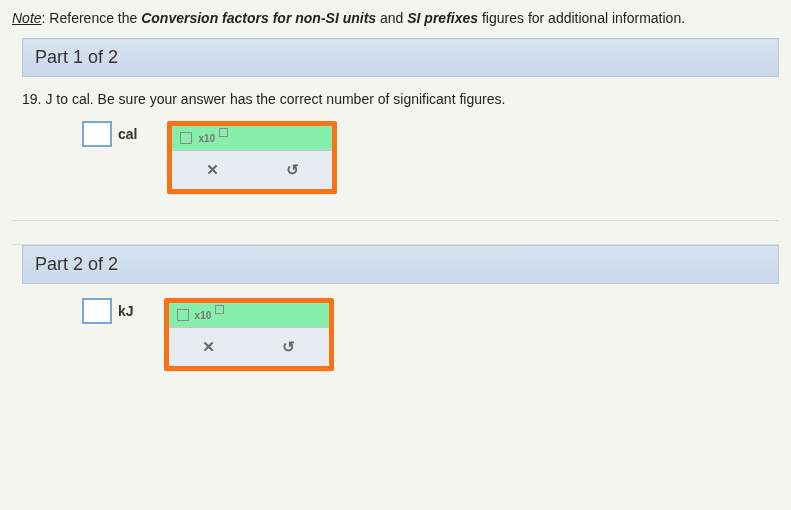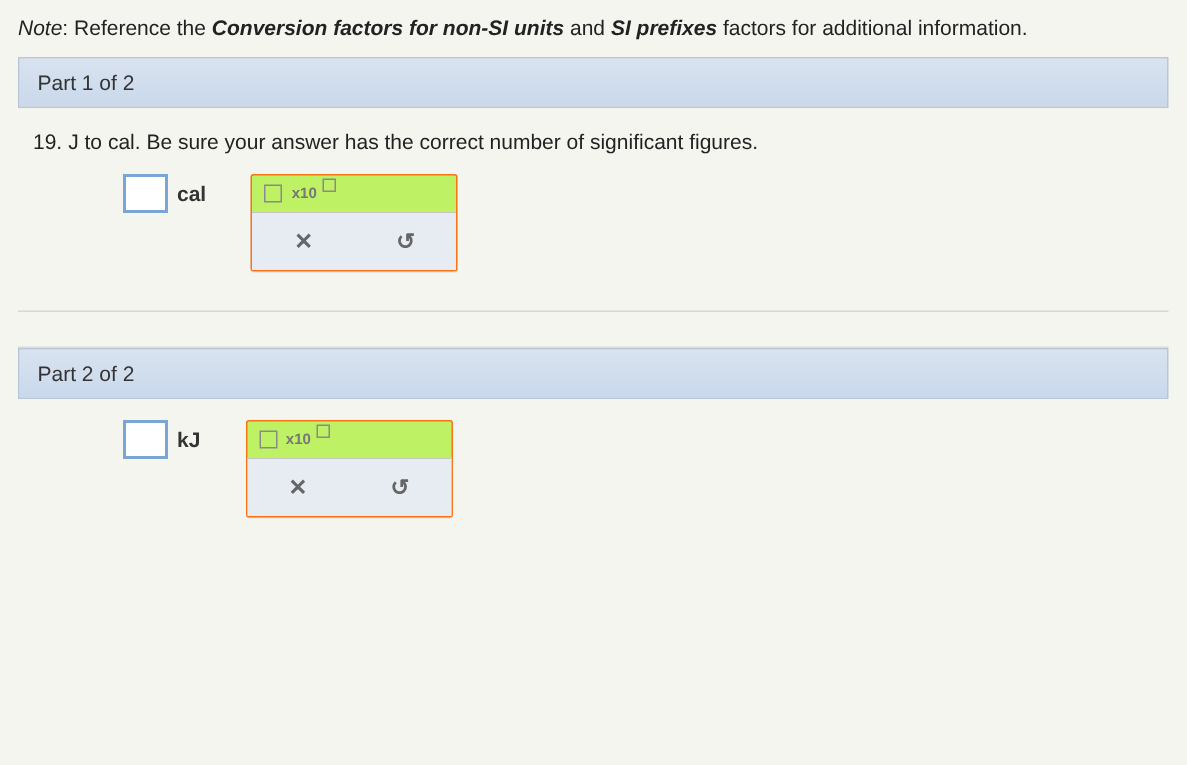--- a/index.html
+++ b/index.html
@@ -10,29 +10,30 @@
       height: 510px;
       overflow: hidden;
       color: #333;
       font-size: 14px;
     }
     .container {
       padding: 10px 12px;
     }
     .intro { margin-bottom: 10px; font-size: 14px; color: #222; }
     .note { margin-bottom: 12px; font-size: 14px; color: #222; }
-    .note .italic { font-style: italic; }
+    .note .italic { font-style: italic; text-decoration: underline; }
     .note .bolditalic { font-style: italic; font-weight: bold; text-align: center; }
     .part-bar {
       background: linear-gradient(#d9e3f0, #c9d8eb);
       border: 1px solid #b8c6d9;
       padding: 8px 12px;
-      font-size: 14px;
+      font-size: 18px;
       color: #333;
       margin-bottom: 14px;
+      margin-left: 10px;
     }
     .question {
       margin: 0 0 14px 10px;
       font-size: 14px;
       color: #222;
     }
     .question .qnum { margin-right: 4px; }
     .answer-row {
       display: flex;
       align-items: flex-start;
@@ -47,24 +48,24 @@
       gap: 6px;
     }
     .answer-box {
       width: 30px;
       height: 26px;
       border: 2px solid #7aa6d6;
       background: #fff;
     }
     .unit { font-size: 14px; color: #333; }
     .toolbox {
-      border: 1px solid #f97316;
-      background: #bef264;
+      border: 5px solid #f97316;
+      background: #86efac;
       border-radius: 2px;
-      width: 138px;
+      width: 170px;
       box-shadow: 0 1px 0 rgba(0,0,0,0.05);
     }
     .tool-top {
       display: flex;
       padding: 6px 8px;
       gap: 6px;
       align-items: center;
       color: #555;
       font-size: 12px;
     }
@@ -89,21 +90,21 @@
     .divider-space { height: 24px; border-bottom: 1px solid #dcdcd6; margin-bottom: 0; }
     .part1-block { border-bottom: 1px solid #d8d8d2; padding-bottom: 8px; margin-bottom: 0; }
   </style>
 </head>
 <body>
 
 <div class="container">
 
 
   <div class="note">
-    <span class="italic">Note</span><span>: Reference the </span><span class="bolditalic">Conversion factors for non-SI units</span><span> and </span><span class="bolditalic">SI prefixes</span><span> factors for additional information.</span>
+    <span class="italic">Note</span><span>: Reference the </span><span class="bolditalic">Conversion factors for non-SI units</span><span> and </span><span class="bolditalic">SI prefixes</span><span> figures for additional information.</span>
   </div>
 
   <div class="part-bar">Part 1 of 2</div>
 
   <div class="part1-block">
     <div class="question">
       <span class="qnum">19.</span><span>J to cal. Be sure your answer has the correct number of significant figures.</span>
     </div>
 
     <div class="answer-row">

